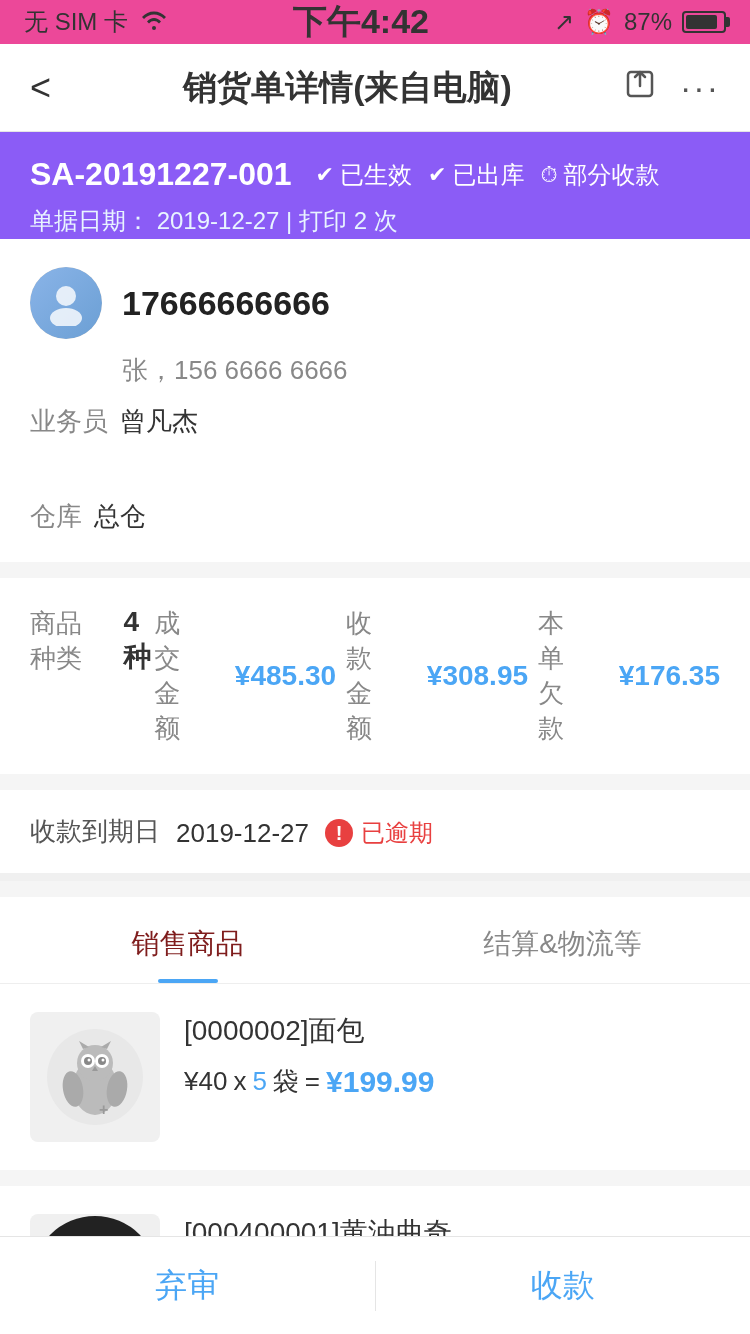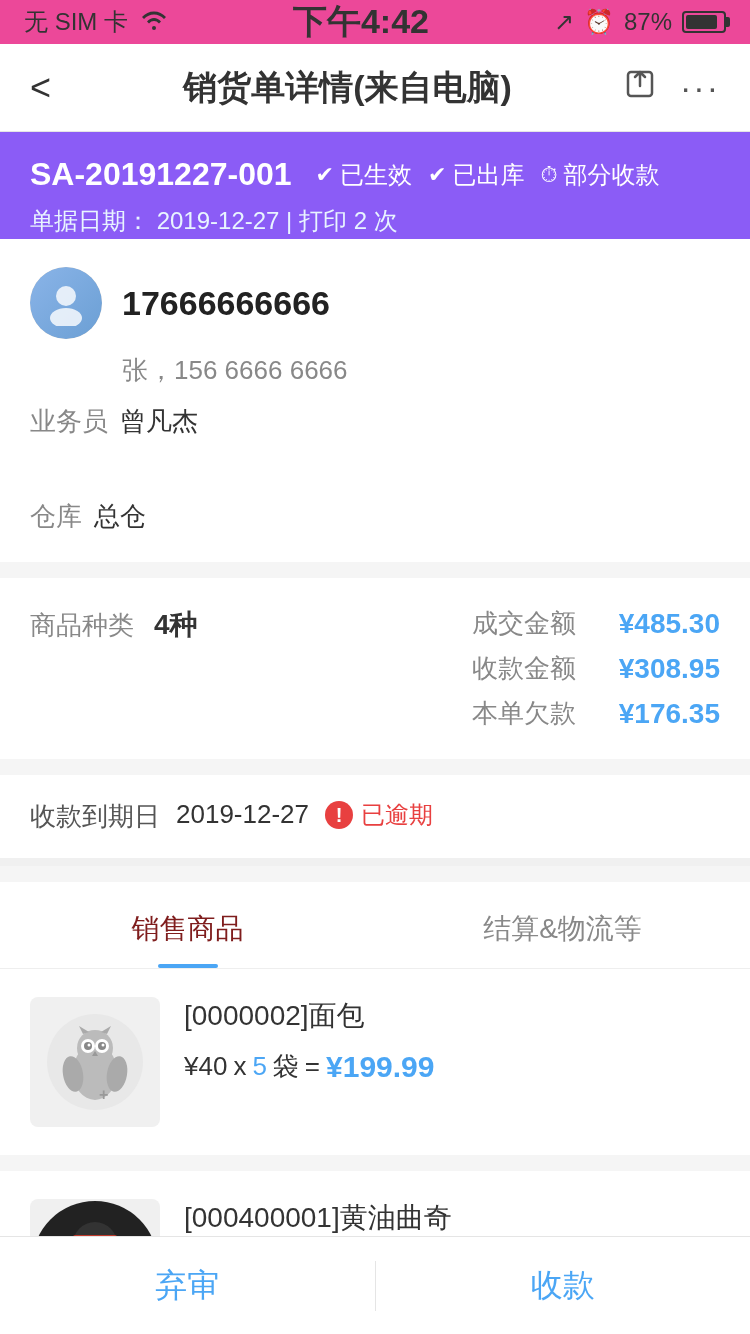--- a/index.html
+++ b/index.html
@@ -177,40 +177,40 @@
       display: flex;
       align-items: center;
       gap: 20px;
       font-size: 26px;
       color: #888;
     }
     .stats-left-label { }
     .stats-left-value { color: #333; font-weight: 600; font-size: 28px; }
     .stats-right {
       display: flex;
-      flex-direction: column;
+      flex-direction: row;
       gap: 10px;
       align-items: flex-end;
     }
     .stats-row {
       display: flex;
       align-items: center;
       gap: 24px;
       font-size: 26px;
     }
     .stats-label { color: #888; }
     .stats-value { color: #4BA6F5; font-weight: 600; font-size: 28px; min-width: 120px; text-align: right; }
 
     
     .due-section {
       background: #fff;
       padding: 24px 30px;
       margin-bottom: 16px;
       display: flex;
-      align-items: flex-start;
+      align-items: flex-end;
       gap: 16px;
       font-size: 26px;
       color: #555;
       border-bottom: 8px solid #f0f0f0;
     }
     .due-label { }
     .due-date { color: #333; }
     .overdue-badge {
       display: flex;
       align-items: center;

